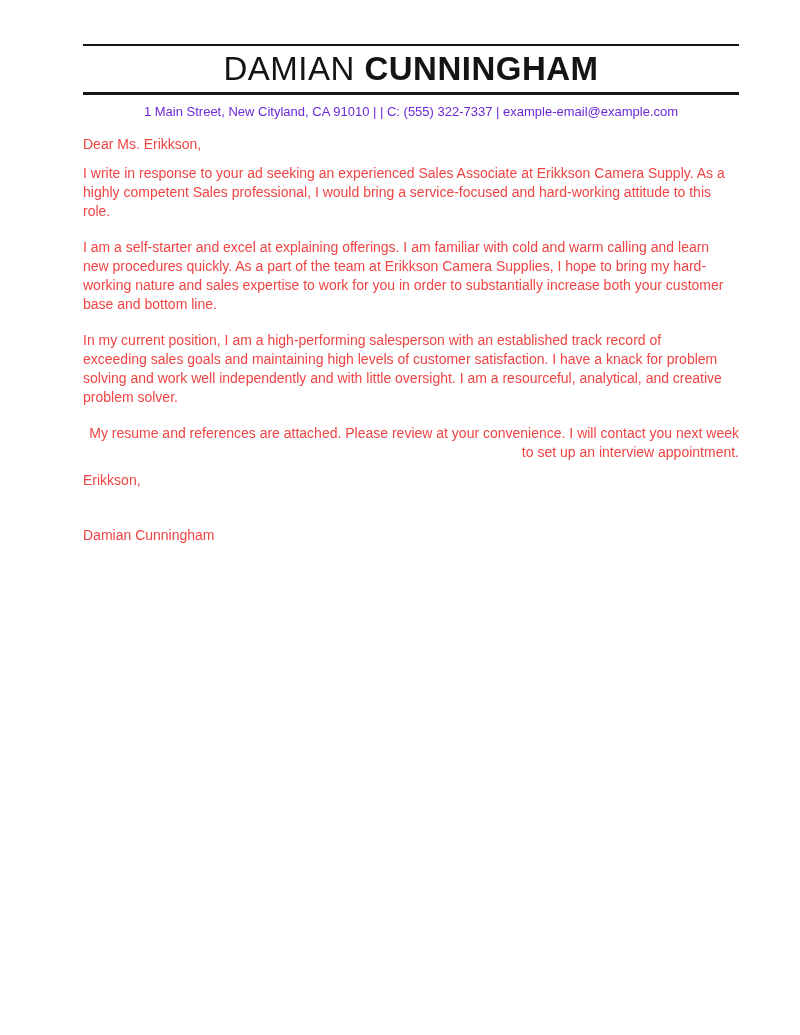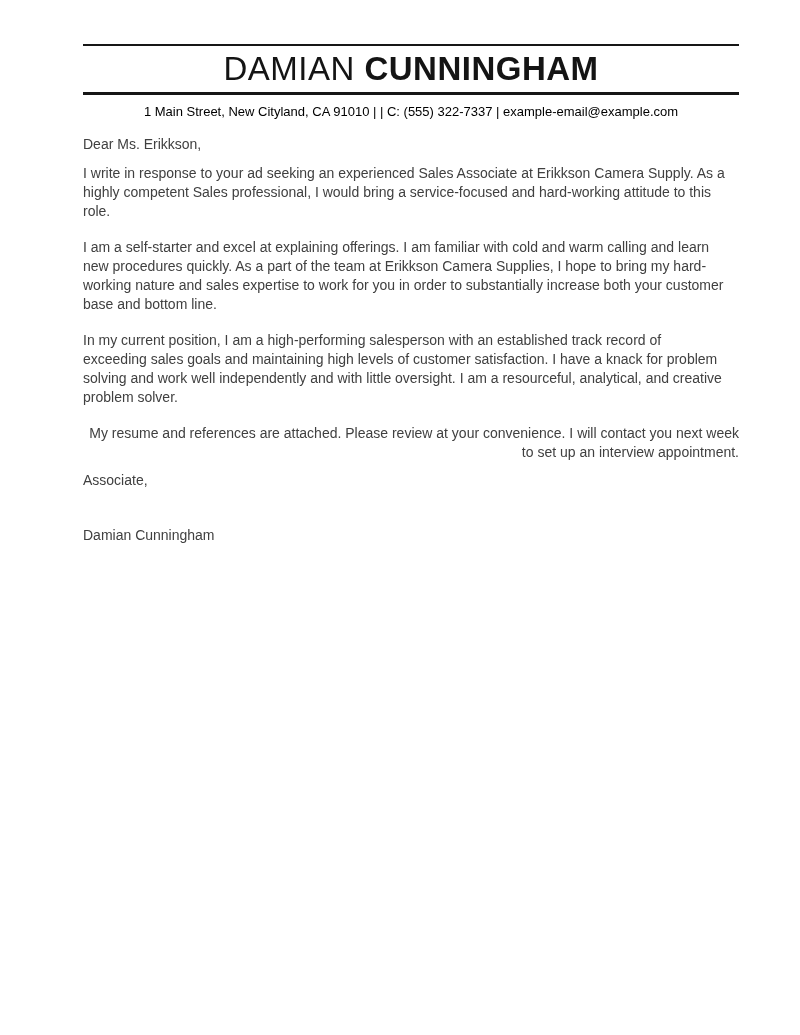--- a/index.html
+++ b/index.html
@@ -38,28 +38,28 @@
     font-weight: 400;
   }
   .name-last {
     font-weight: 700;
   }
   .contact-line {
     margin-top: 9px;
     text-align: center;
     font-size: 13px;
     line-height: 16px;
-    color: #000000;
+    color: #6d28d9;
     white-space: nowrap;
   }
   .body-text {
     margin-top: 15px;
     font-size: 14px;
     line-height: 19px;
-    color: #404040;
+    color: #ef4444;
   }
   .salutation {
     margin: 0 0 10px 0;
   }
   .para {
     margin: 0 12px 17px 0;
   }
   .para-last {
     margin: 0 0 9px 0;
     text-align: right;
@@ -87,17 +87,17 @@
   <div class="rule-thick"></div>
 
   <div class="contact-line">1 Main Street, New Cityland, CA 91010 | | C: (555) 322-7337 | example-email@example.com</div>
 
   <div class="body-text">
     <p class="salutation">Dear Ms. Erikkson,</p>
     <p class="para">I write in response to your ad seeking an experienced Sales Associate at Erikkson Camera Supply. As a highly competent Sales professional, I would bring a service-focused and hard-working attitude to this role.</p>
     <p class="para">I am a self-starter and excel at explaining offerings. I am familiar with cold and warm calling and learn new procedures quickly. As a part of the team at Erikkson Camera Supplies, I hope to bring my hard-working nature and sales expertise to work for you in order to substantially increase both your customer base and bottom line.</p>
     <p class="para">In my current position, I am a high-performing salesperson with an established track record of exceeding sales goals and maintaining high levels of customer satisfaction. I have a knack for problem solving and work well independently and with little oversight. I am a resourceful, analytical, and creative problem solver.</p>
     <p class="para-last">My resume and references are attached. Please review at your convenience. I will contact you next week to set up an interview appointment.</p>
-    <p class="closing">Associate,</p>
+    <p class="closing">Erikkson,</p>
     <p class="signature">Damian Cunningham</p>
   </div>
 
 </div>
 
 </body></html>

